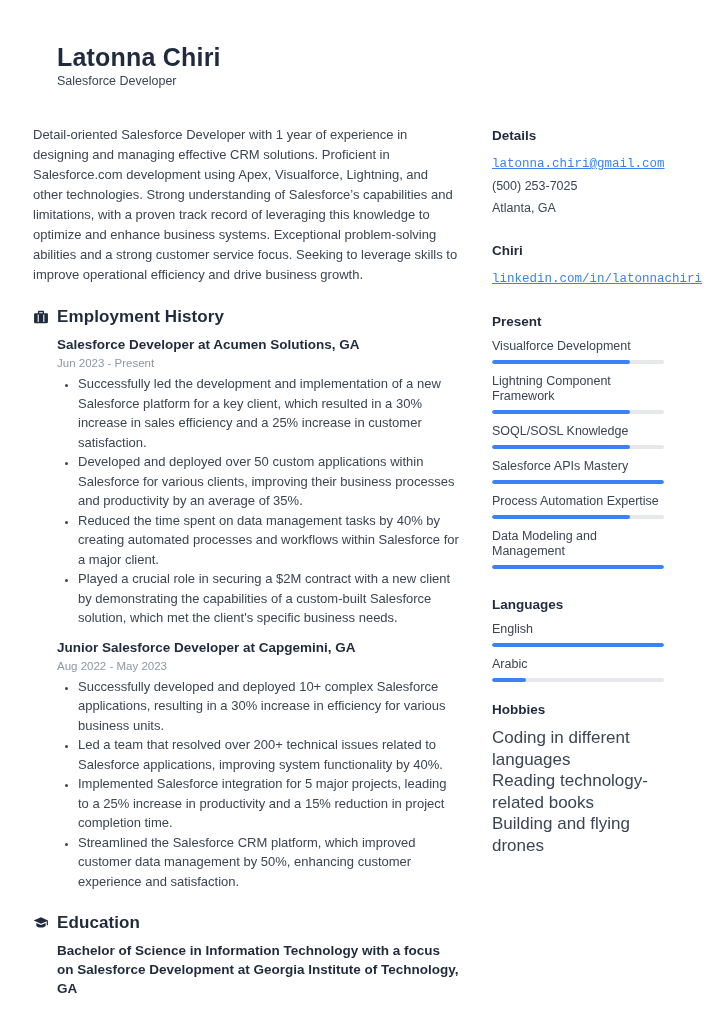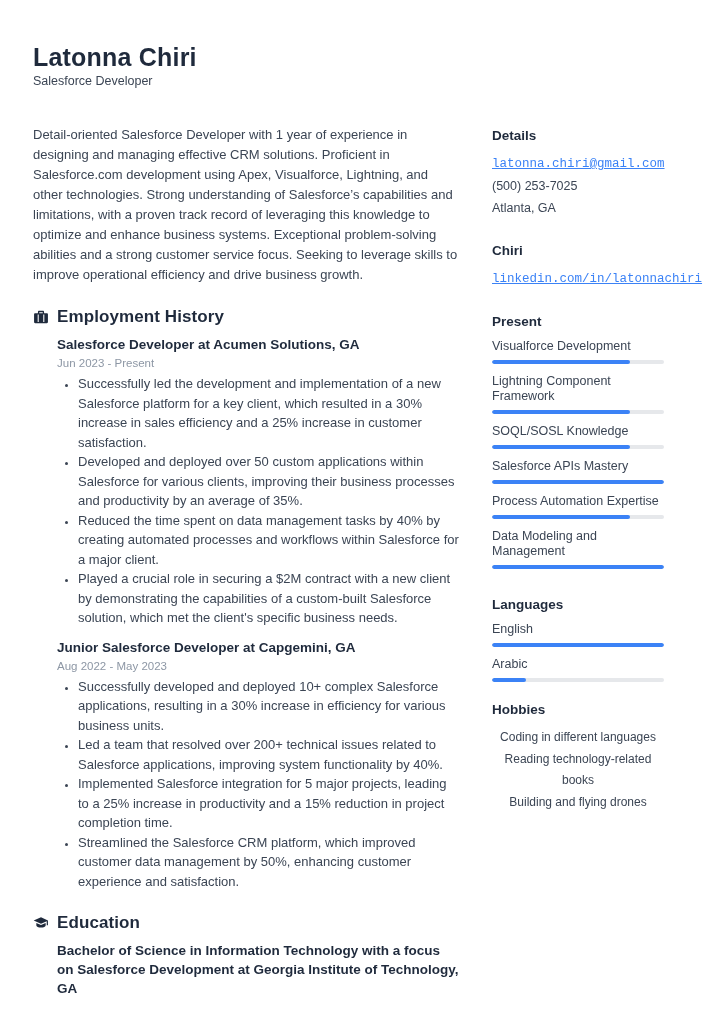--- a/index.html
+++ b/index.html
@@ -9,21 +9,21 @@
     font-family: "Liberation Sans", "DejaVu Sans", sans-serif;
     color: var(--body, #3b4554);
     -webkit-font-smoothing: antialiased;
   }
   .page { padding: 42px 27px 0 33px; }
   .columns { display: flex; }
   .main { width: 426px; flex: 0 0 426px; }
   .sidebar { width: 172px; flex: 0 0 172px; margin-left: 33px; padding-top: 86px; }
 
   
-  .hdr { margin-bottom: 37px; }
+  .hdr { margin-left: 24px; margin-bottom: 37px; }
   .hdr h1 {
     font-size: 25px; font-weight: 700; color: var(--heading, #1f2a3c);
     letter-spacing: 0.2px; line-height: 30px;
   }
   .hdr .subtitle { font-size: 12.5px; color: #3b4554; margin-top: 2px; }
 
   
   section.sec { margin-bottom: 22px; }
   .sec-head { display: flex; align-items: center; margin-bottom: 8px; }
   .sec-head .icon { width: 16px; height: 16px; margin-right: 8px; display: inline-flex; color: var(--heading, #1f2a3c); }
@@ -44,21 +44,21 @@
   .side-sec { margin-bottom: 24px; }
   .side-sec h3 { font-size: 13.5px; font-weight: 700; color: var(--heading, #1f2a3c); margin-bottom: 10px; }
   .side-line { font-size: 12.5px; line-height: 22px; color: var(--body, #3b4554); }
   a.link { display: inline-block; font-size: 12.5px; line-height: 22px; color: var(--accent-blue, #3b82f6); text-decoration: underline; cursor: pointer; font-family: Liberation Mono, monospace; }
 
   .meter { margin-bottom: 10px; }
   .meter-label { font-size: 12.5px; color: var(--body, #3b4554); margin-bottom: 6px; line-height: 15px; }
   .meter-track { width: 100%; height: 4px; background: var(--track, #e6e8eb); border-radius: 2px; overflow: hidden; }
   .meter-fill { height: 100%; background: var(--accent-blue, #3b82f6); border-radius: 2px; }
 
-  .hobby { font-size: 12px; line-height: 21.5px; color: var(--body, #3b4554); text-align: center; }
+  .hobby { font-size: 17px; line-height: 21.5px; color: var(--body, #3b4554); }
 
   .skills-sec { margin-bottom: 28px; }
   .langs-sec { margin-bottom: 20px; }
 </style>
 </head>
 <body>
 
 <div class="page">
   <div class="columns">
 

